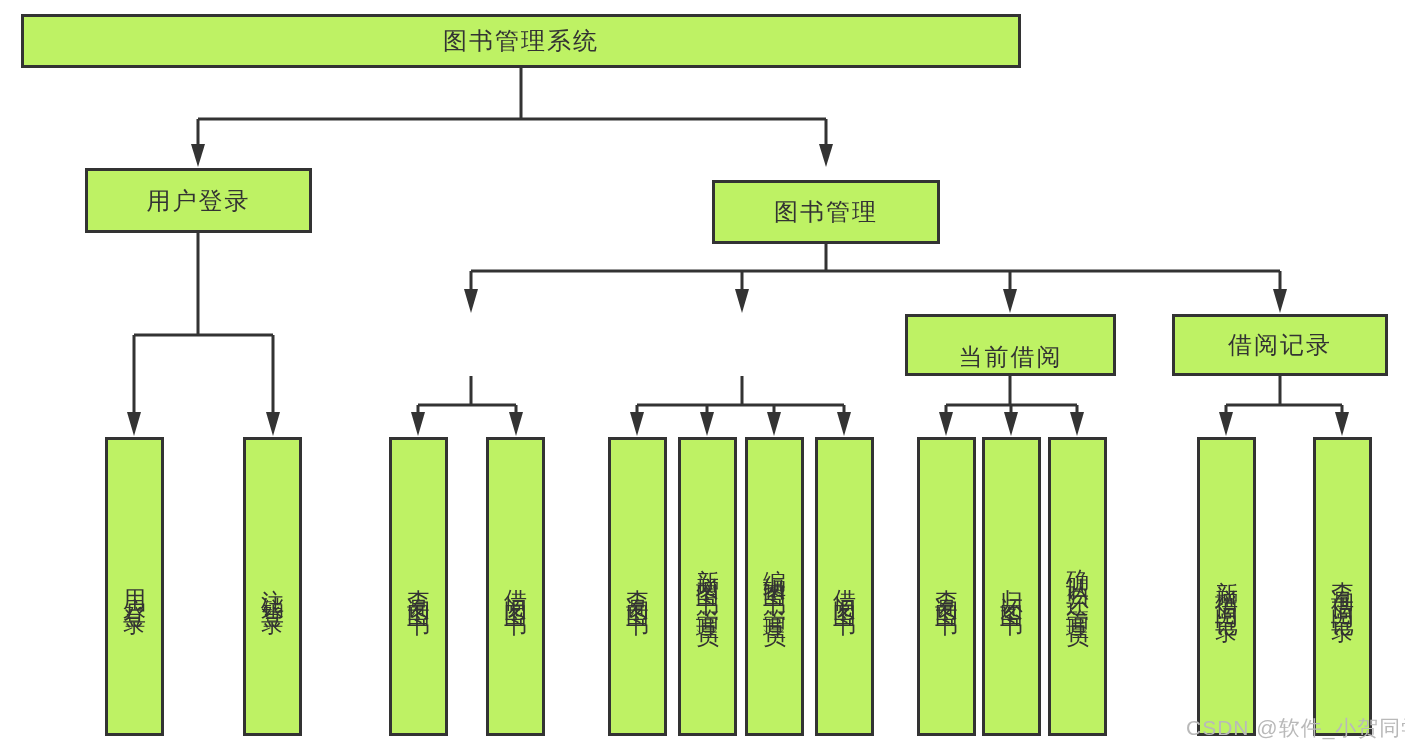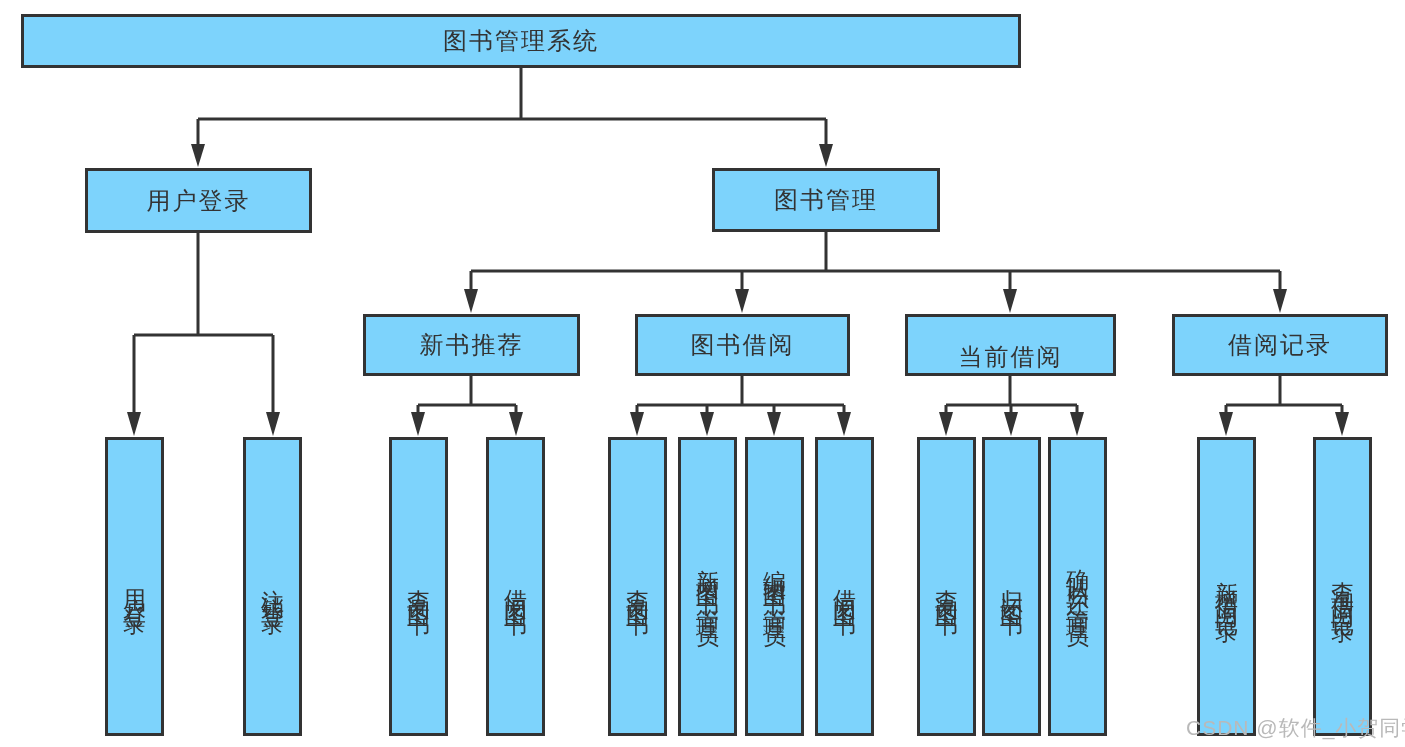--- a/index.html
+++ b/index.html
@@ -3,28 +3,28 @@
 <meta charset="utf-8">
 <style>
   html,body { margin:0; padding:0; background:#ffffff; }
   .canvas {
     position:relative; width:1405px; height:747px; background:#ffffff;
     font-family:"Liberation Sans","DejaVu Sans",sans-serif; color:#333333;
     overflow:hidden;
   }
   .connectors { position:absolute; left:0; top:0; z-index:1; }
   .box {
-    position:absolute; box-sizing:border-box; background:#7dd3fc;
+    position:absolute; box-sizing:border-box; background:#bef264;
     border:3px solid #333333; display:flex; align-items:center; justify-content:center;
     z-index:2;
   }
   .h-label { font-size:24px; letter-spacing:2px; white-space:nowrap; }
   .root  { left:21px;  top:14px;  width:1000px; height:54px; }
   .l2a   { left:85px;  top:168px; width:227px;  height:65px; }
-  .l2b   { left:712px; top:168px; width:228px;  height:64px; }
+  .l2b   { left:712px; top:180px; width:228px;  height:64px; }
   .sec   { top:314px; height:62px; }
   .sec0  { left:363px;  width:217px; }
   .sec1  { left:635px;  width:215px; }
   .sec2  { left:905px;  width:211px;align-items:flex-end; }
   .sec3  { left:1172px; width:216px; }
   .leaf  { top:437px; width:59px; height:299px; }
   .lf0  { left:105px; }  .lf1  { left:243px; }
   .lf2  { left:389px; }  .lf3  { left:486px; }
   .lf4  { left:608px; }  .lf5  { left:678px; }
   .lf6  { left:745px; }  .lf7  { left:815px; }
@@ -95,26 +95,20 @@
     <span class="h-label">图书管理系统</span>
   </div>
 
   <div class="box l2a">
     <span class="h-label">用户登录</span>
   </div>
   <div class="box l2b">
     <span class="h-label">图书管理</span>
   </div>
 
-  <div class="box sec sec0">
-    <span class="h-label">新书推荐</span>
-  </div>
-  <div class="box sec sec1">
-    <span class="h-label">图书借阅</span>
-  </div>
   <div class="box sec sec2">
     <span class="h-label">当前借阅</span>
   </div>
   <div class="box sec sec3">
     <span class="h-label">借阅记录</span>
   </div>
 
   <div class="box leaf lf0">
     <span class="vtext">用户登录</span>
   </div>

